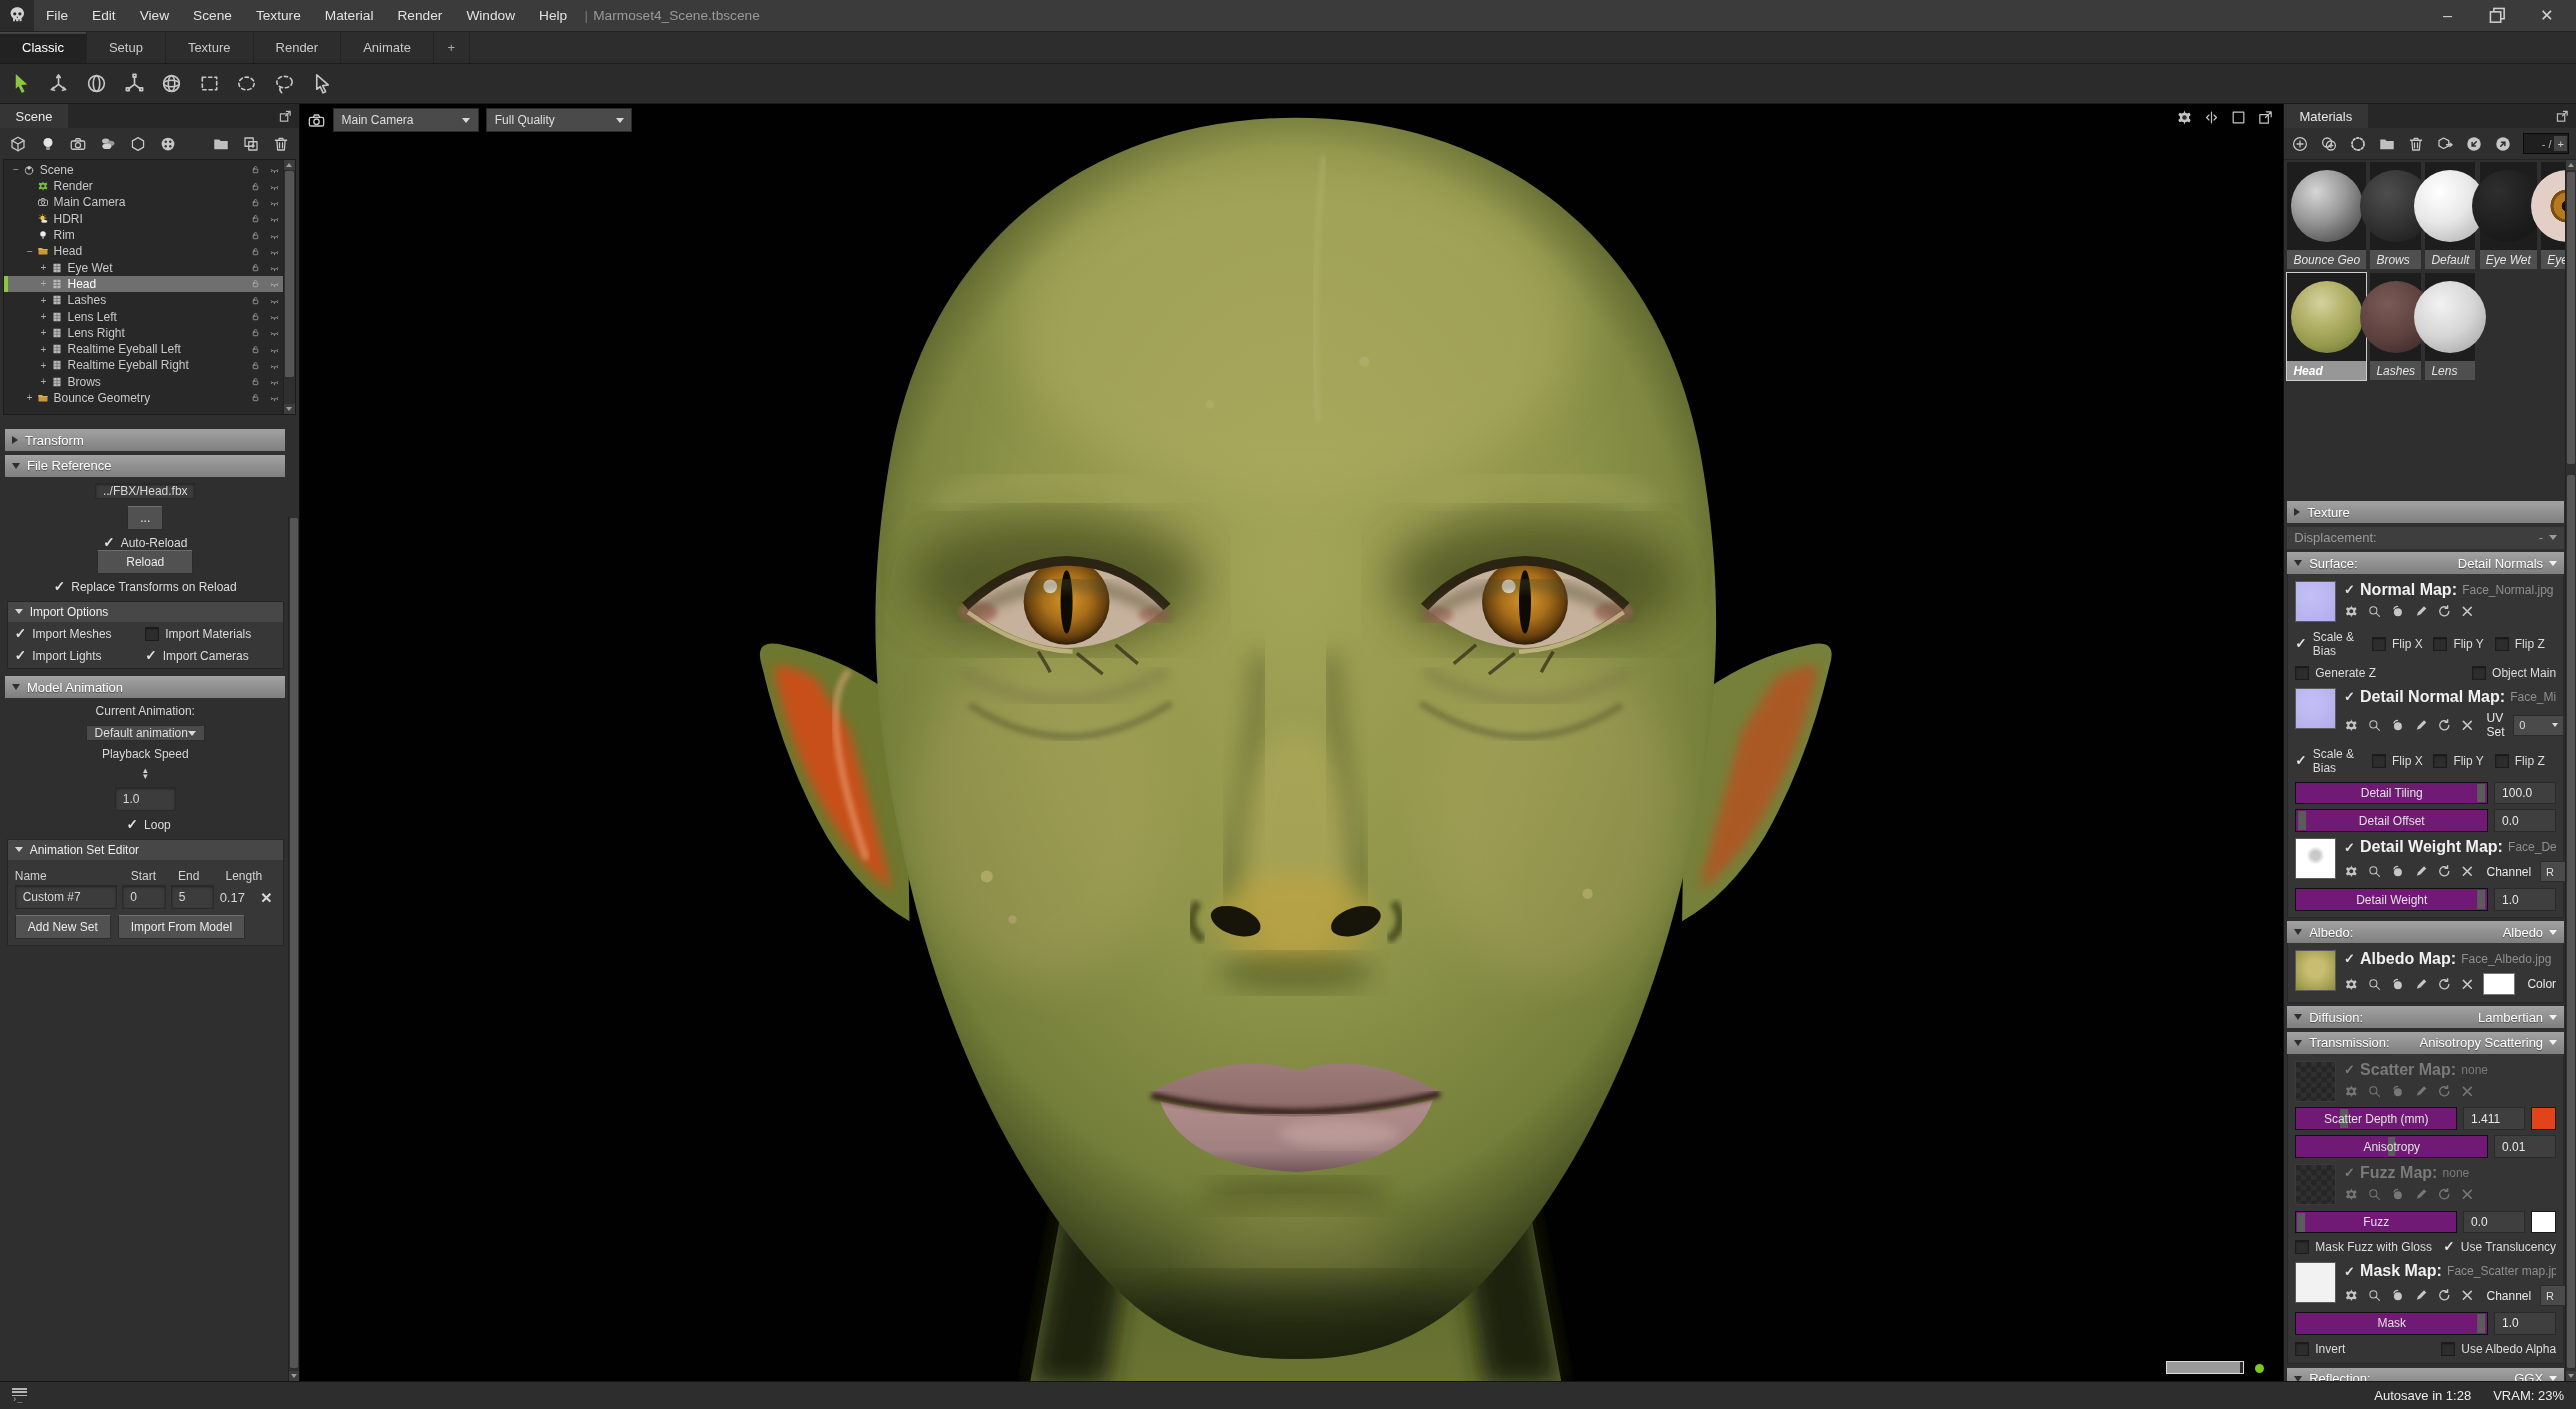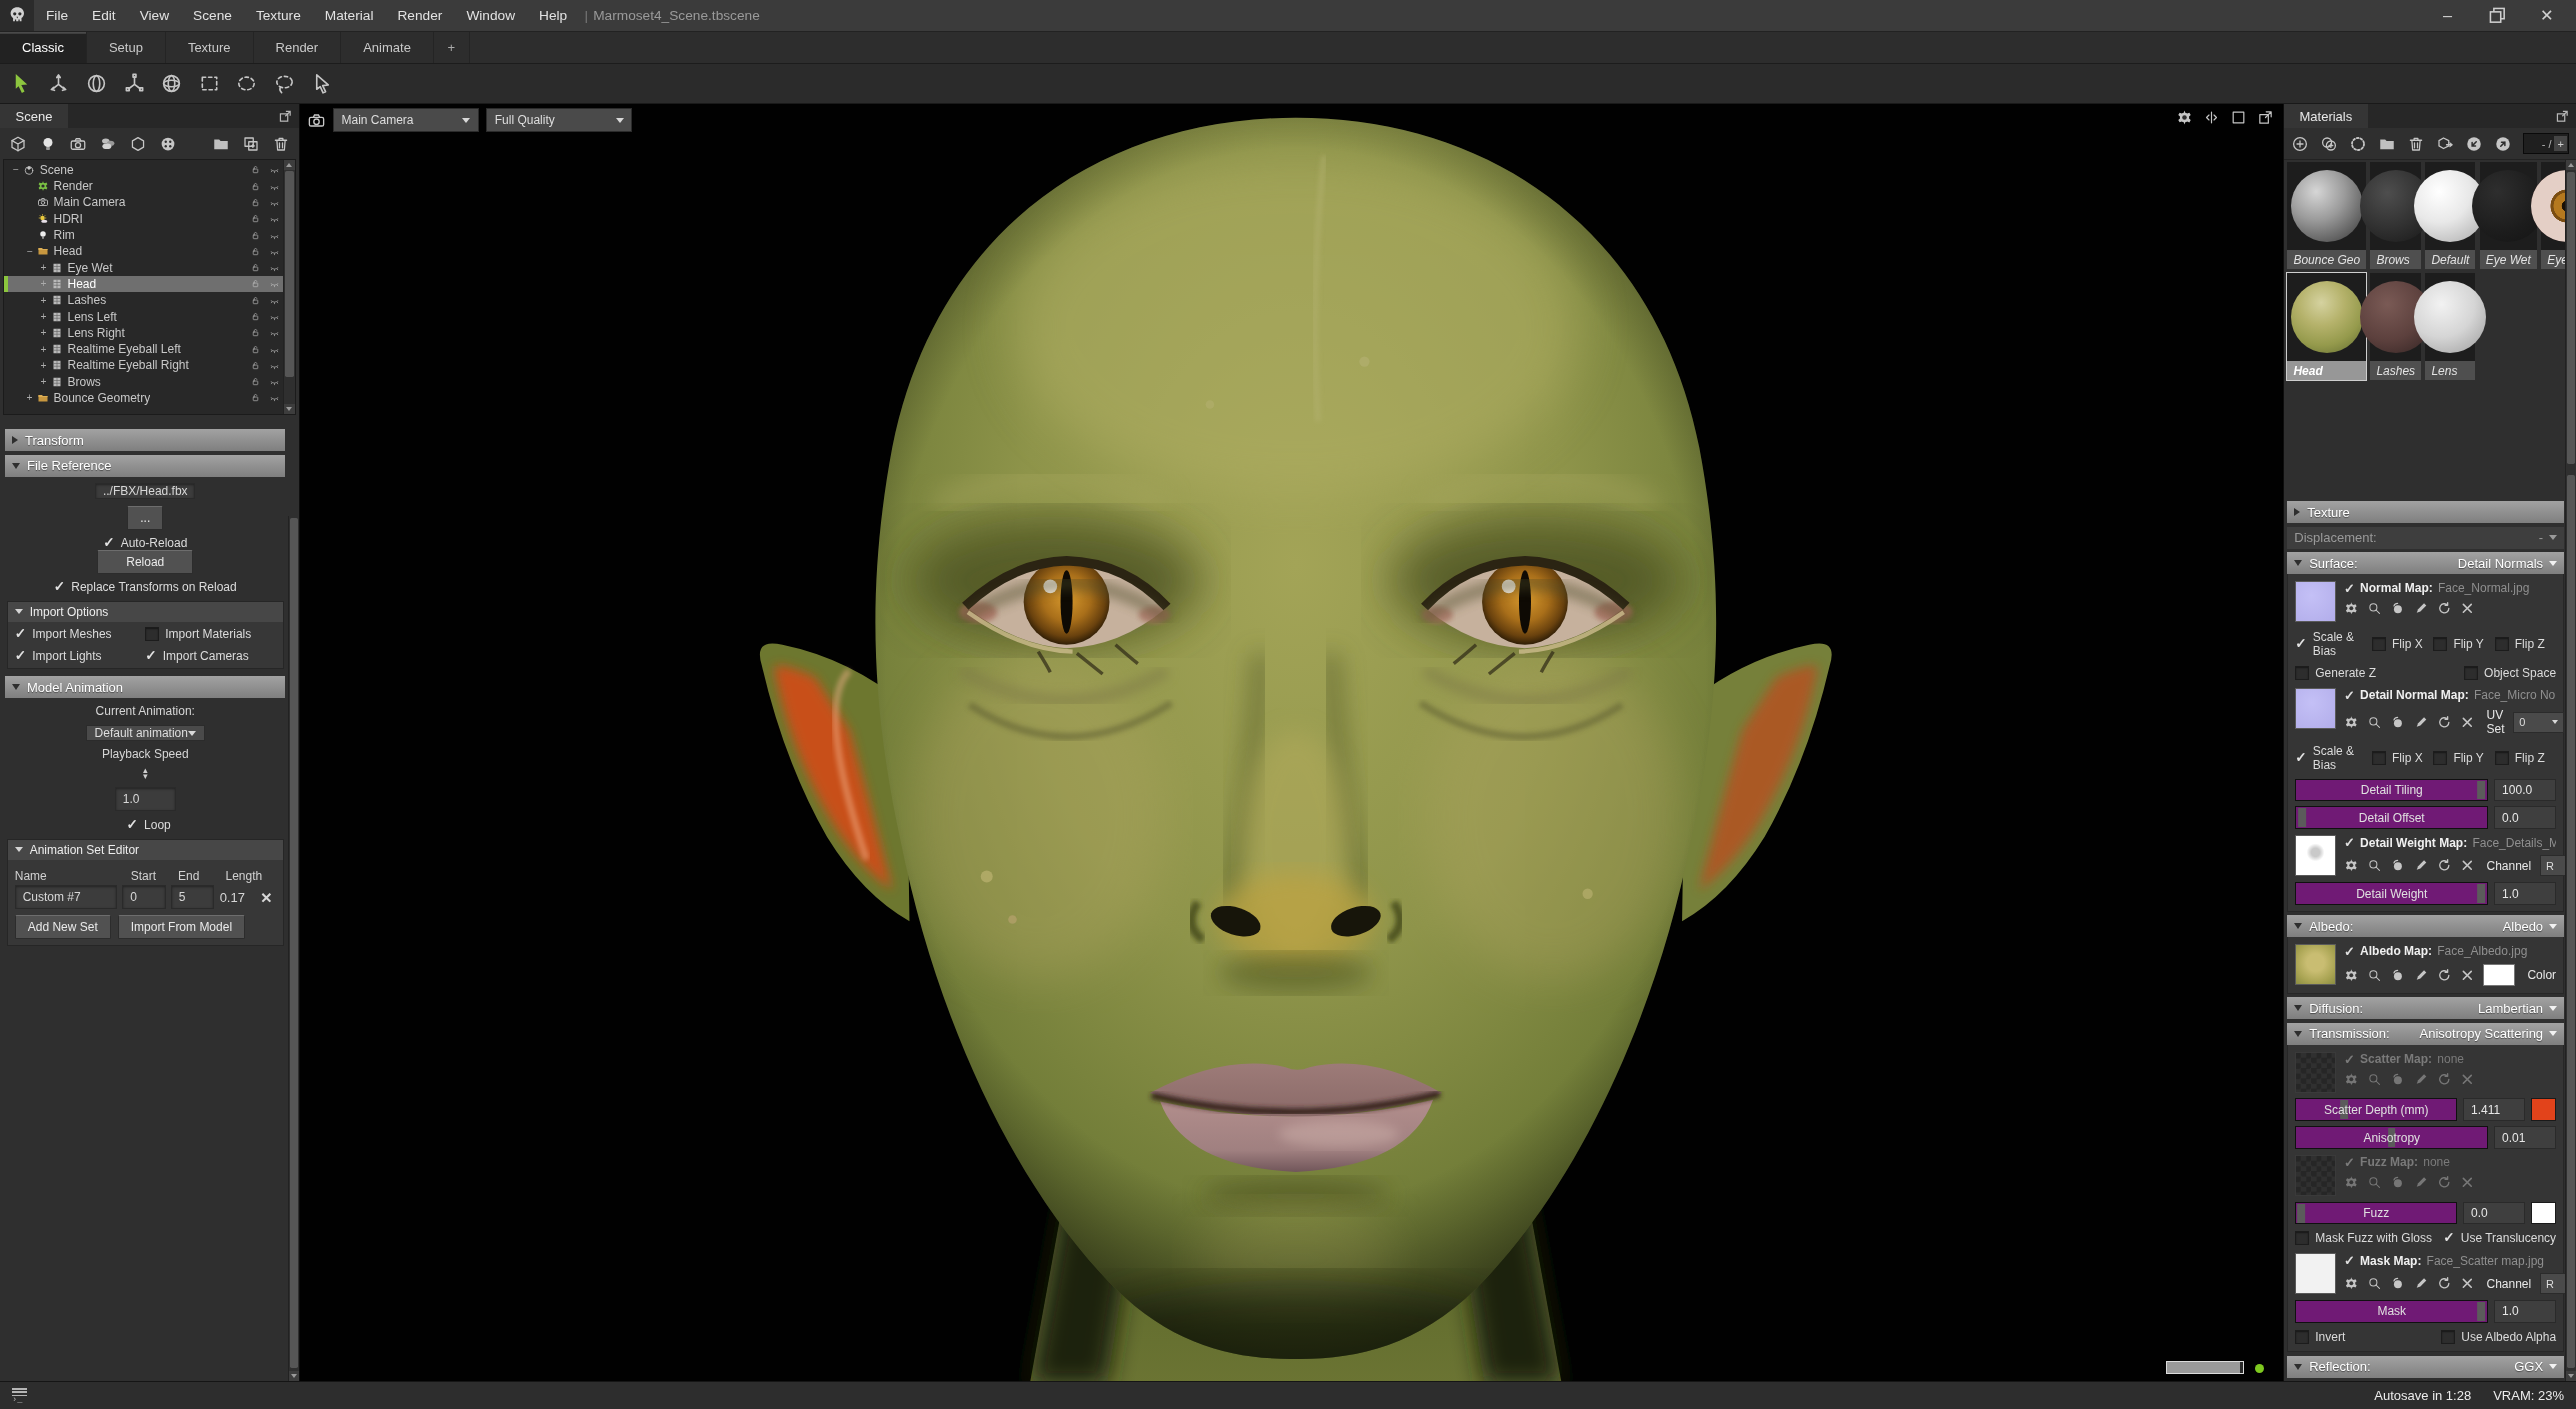--- a/index.html
+++ b/index.html
@@ -112,21 +112,21 @@
   .mrow{display:flex;gap:7.7px;padding:3.4px 0.9px;}
   .mthumb{width:39px;height:39px;border:0.9px solid #5a5a5a;flex:0 0 auto;}
   .t-normal{background:radial-gradient(circle at 40% 35%,#c4c0f6,#b2adea);}
   .t-checker{background:repeating-conic-gradient(#303030 0 25%,#262626 0 50%) 0 0/10.3px 10.3px;border-color:#3a3a3a;}
   .t-maskface{background:radial-gradient(circle at 50% 42%,#c9c9c9 0 14%,#ffffff 30%);}
   .t-maskplain{background:#f2f2f2;}
   .t-albedo{background:radial-gradient(circle at 50% 45%,#c9bd72 0 30%,#a8a352 70%,#8a8d42);}
   .mcol{flex:1;min-width:0;}
   .mline1{display:flex;align-items:center;gap:5.2px;white-space:nowrap;overflow:hidden;}
   .mline1 .tick{color:#dedede;font-size:13px;font-weight:bold;}
-  .mlabel{color:#f0f0f0;font-weight:bold;font-size:12px;}
+  .mlabel{color:#f0f0f0;font-weight:bold;font-size:16px;}
   .mfile{color:#8f8f8f;font-size:12px;overflow:hidden;text-overflow:clip;}
   .mline2{display:flex;align-items:center;gap:8.6px;margin-top:5.2px;}
   .mi{display:flex;align-items:center;justify-content:center;}
   .mi svg{width:14.6px;height:14.6px;}
   .mini-label{color:#e8e8e8;font-size:12px;margin-left:3.4px;}
   .mini-dd{background:#4a4a4a;border:0.9px solid #2b2b2b;height:19px;min-width:39px;display:flex;align-items:center;padding:0 5.2px;gap:6.9px;color:#dedede;font-size:11px;}
   .mini-dd .caret{border-left:3.4px solid transparent;border-right:3.4px solid transparent;border-top:4.3px solid #d9d9d9;margin-left:auto;}
   .cswatch{width:89px;height:20px;border:0.9px solid #777;}
   .mrow.dis .mlabel,.mrow.dis .mfile,.mrow.dis .tick{color:#7a7a7a;}
   .mrow.dis .mi{opacity:.45;}
@@ -1195,21 +1195,21 @@
                 <span>Flip Z</span>
               </span>
             </div>
             <div class="checks spread">
               <span class="cb">
                 <span class="box"></span>
                 <span>Generate Z</span>
               </span>
               <span class="cb">
                 <span class="box"></span>
-                <span>Object Space</span>
+                <span>Object Main</span>
               </span>
             </div>
             <div class="mrow">
               <div class="mthumb t-normal"></div>
               <div class="mcol">
                 <div class="mline1">
                   <span class="tick">✓</span>
                   <span class="mlabel">Detail Normal Map:</span>
                   <span class="mfile">Face_Micro Normal.jpg</span>
                 </div>

